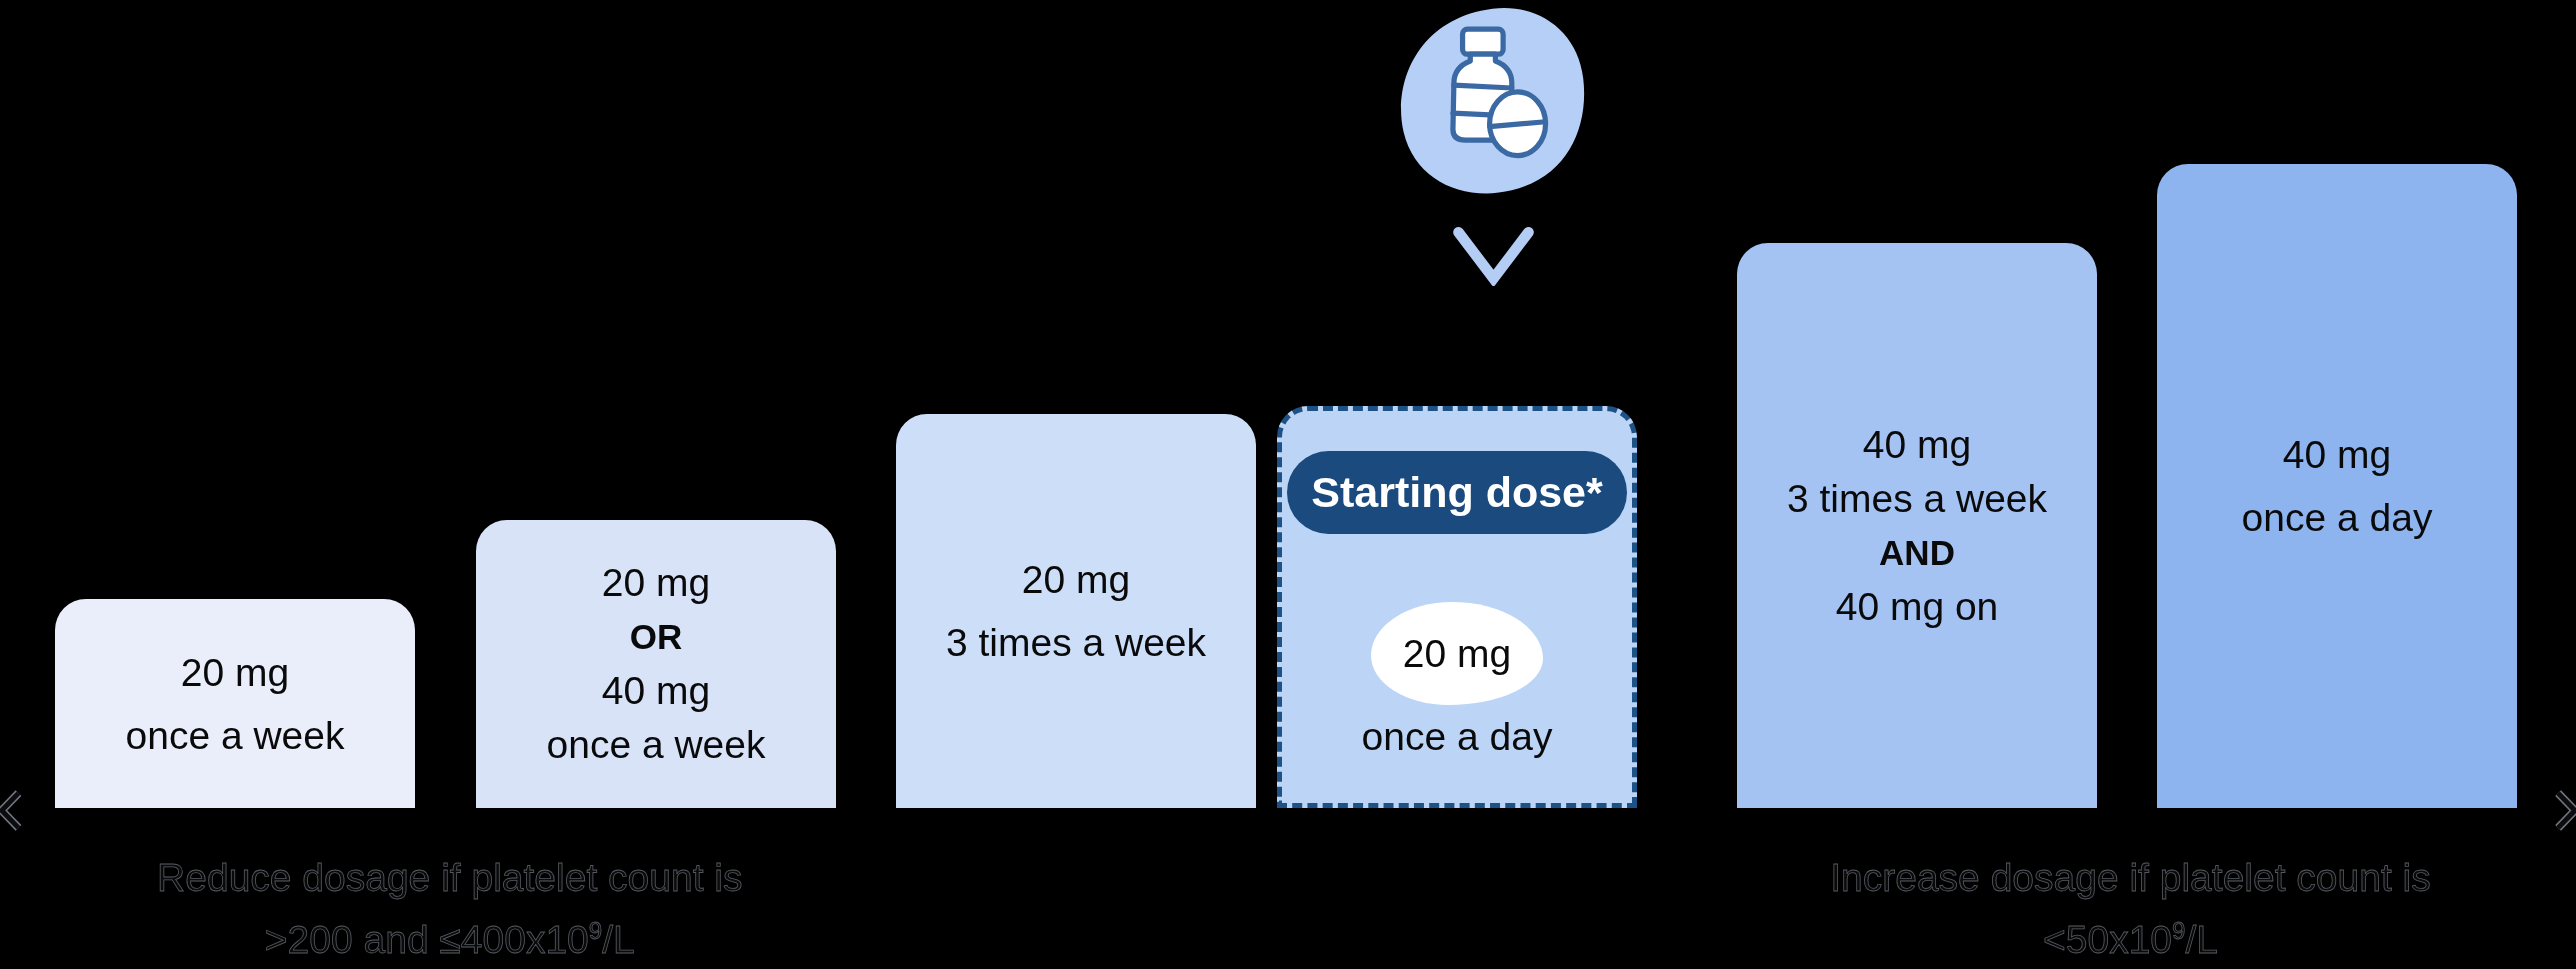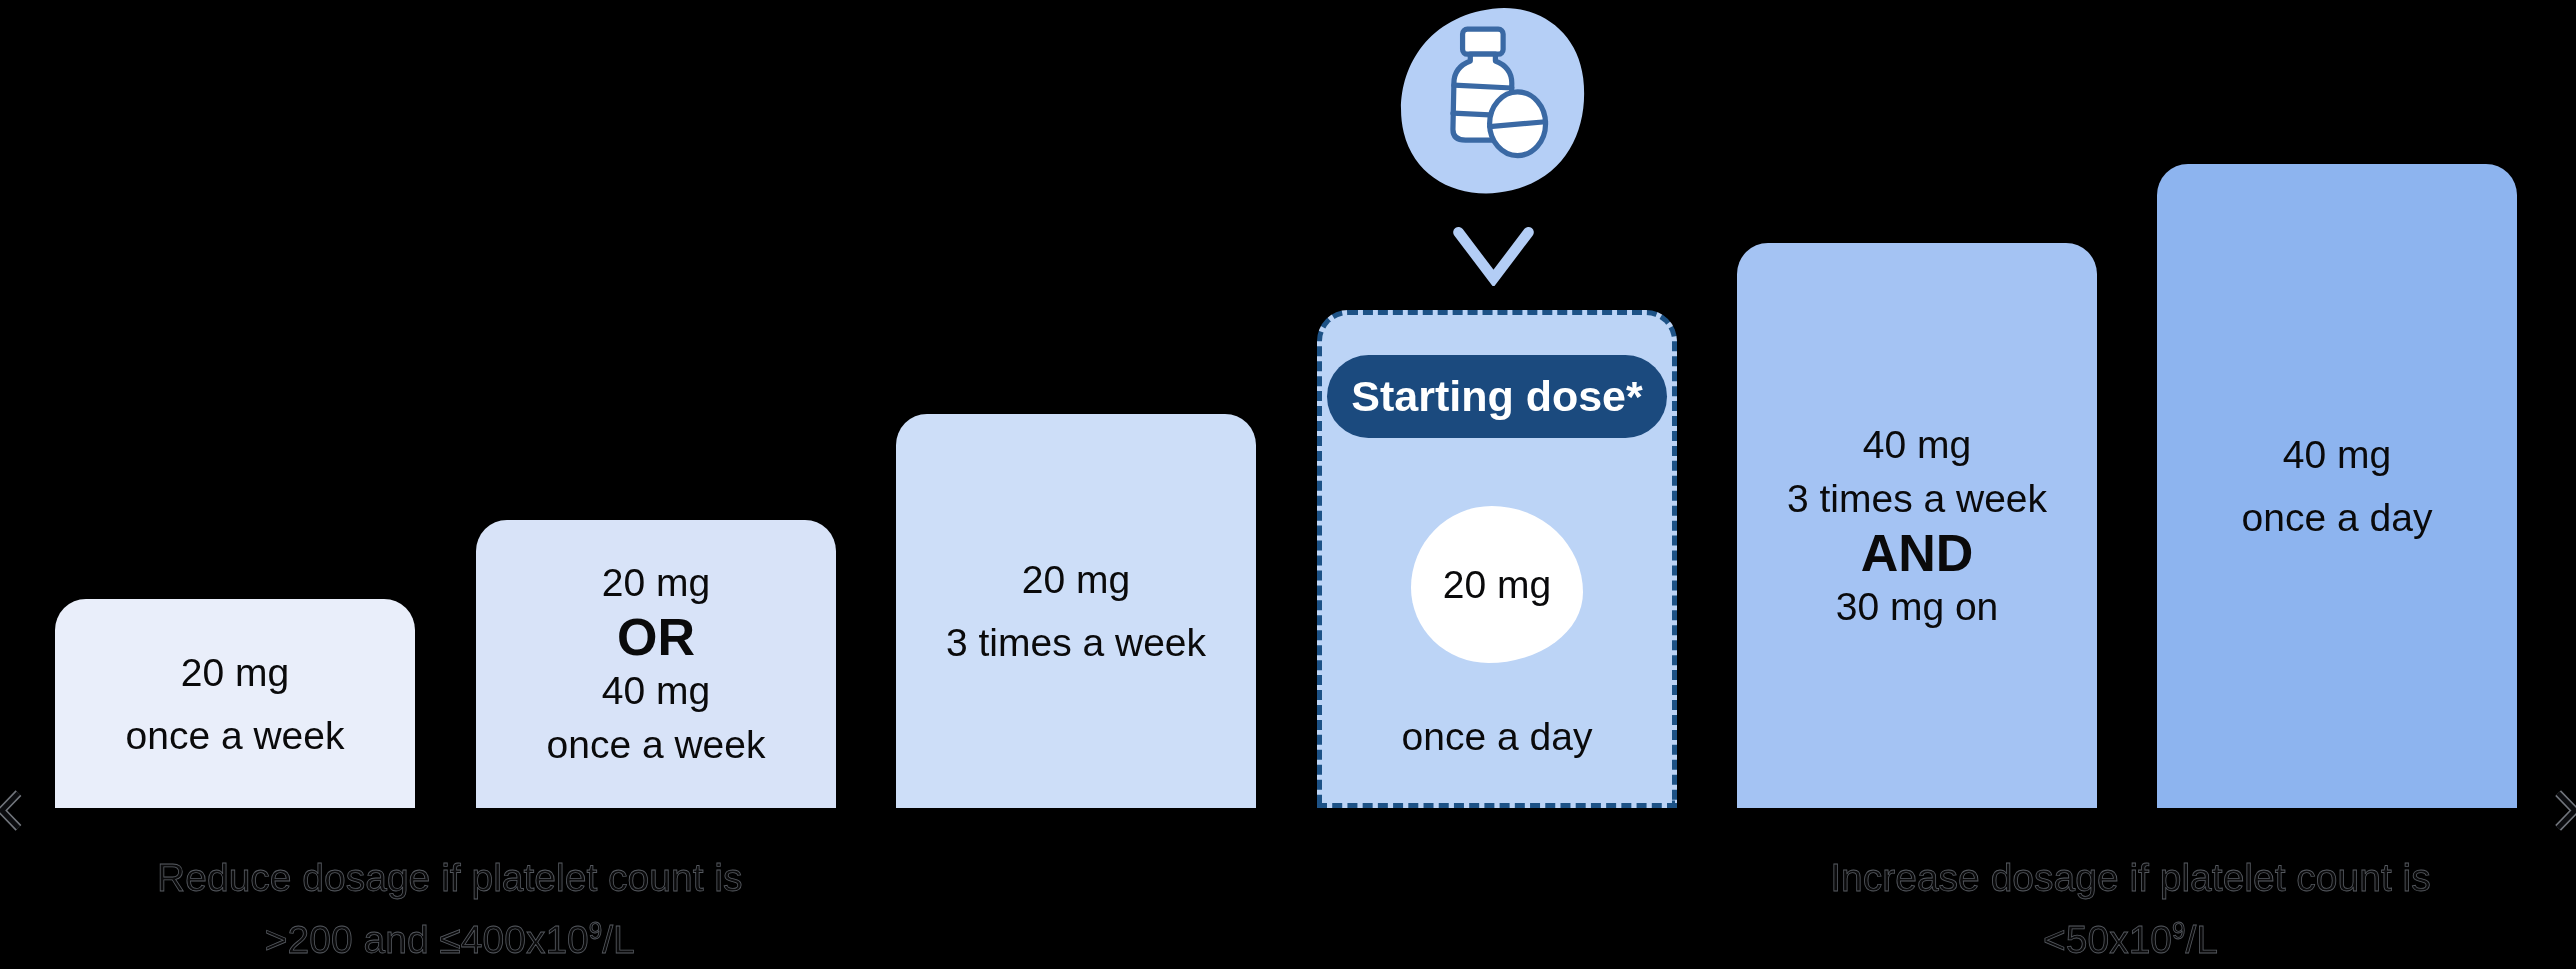--- a/index.html
+++ b/index.html
@@ -22,27 +22,27 @@
     width: 360px;
     border-radius: 31px 31px 0 0;
     display: flex;
     flex-direction: column;
     align-items: center;
     justify-content: center;
     text-align: center;
   }
   .step .line { font-size: 39px; line-height: 63px; white-space: nowrap; }
   .step.dense .line { line-height: 54px; }
-  .step .line.bold { font-weight: 700; font-size: 52px; }
+  .step .line.bold { font-weight: 700; font-size: 35px; }
 
   .s1 { left: 55px;   height: 209px;  background: #e9eefa; }
   .s2 { left: 476px;  height: 288px;  background: #d8e3f8; }
   .s3 { left: 896px; height: 394px;  background: #cddef8; }
   .s4 {
-    left: 1317px; height: 498px; background: #bcd4f6;
+    left: 1277px; height: 402px; background: #bcd4f6;
     border: 5px dashed #1d5286;
     box-sizing: border-box;
     justify-content: flex-start;
   }
   .s5 { left: 1737px; height: 565px;  background: #a4c3f3; }
   .s6 { left: 2157px; height: 644px; background: #8db4ef; }
 
   
   .badge {
     margin: 40px auto 0;
@@ -147,21 +147,21 @@
     <div class="pill-blob">
       <span>20 mg</span>
     </div>
     <div class="line once-line">once a day</div>
   </div>
 
   <div class="step s5 dense">
     <div class="line">40 mg</div>
     <div class="line">3 times a week</div>
     <div class="line bold">AND</div>
-    <div class="line">30 mg on</div>
+    <div class="line">40 mg on</div>
   </div>
 
   <div class="step s6">
     <div class="line">40 mg</div>
     <div class="line">once a day</div>
   </div>
 
   <div class="caption cap-left">
     <div>Reduce dosage if platelet count is</div>
     <div>

